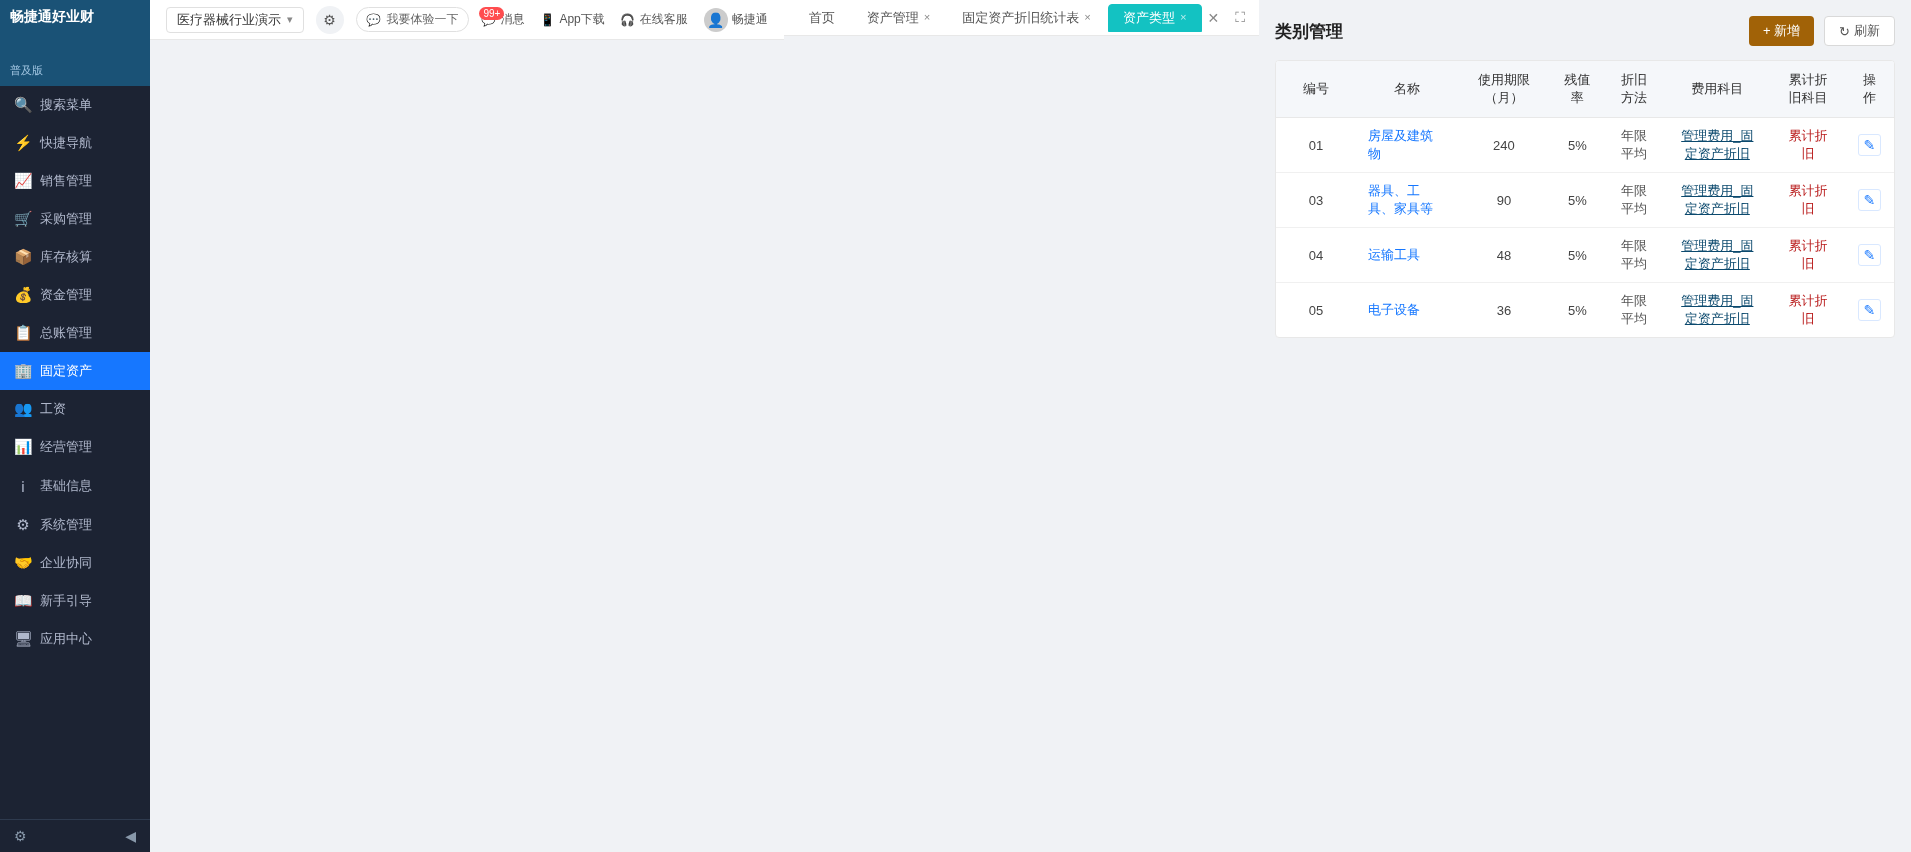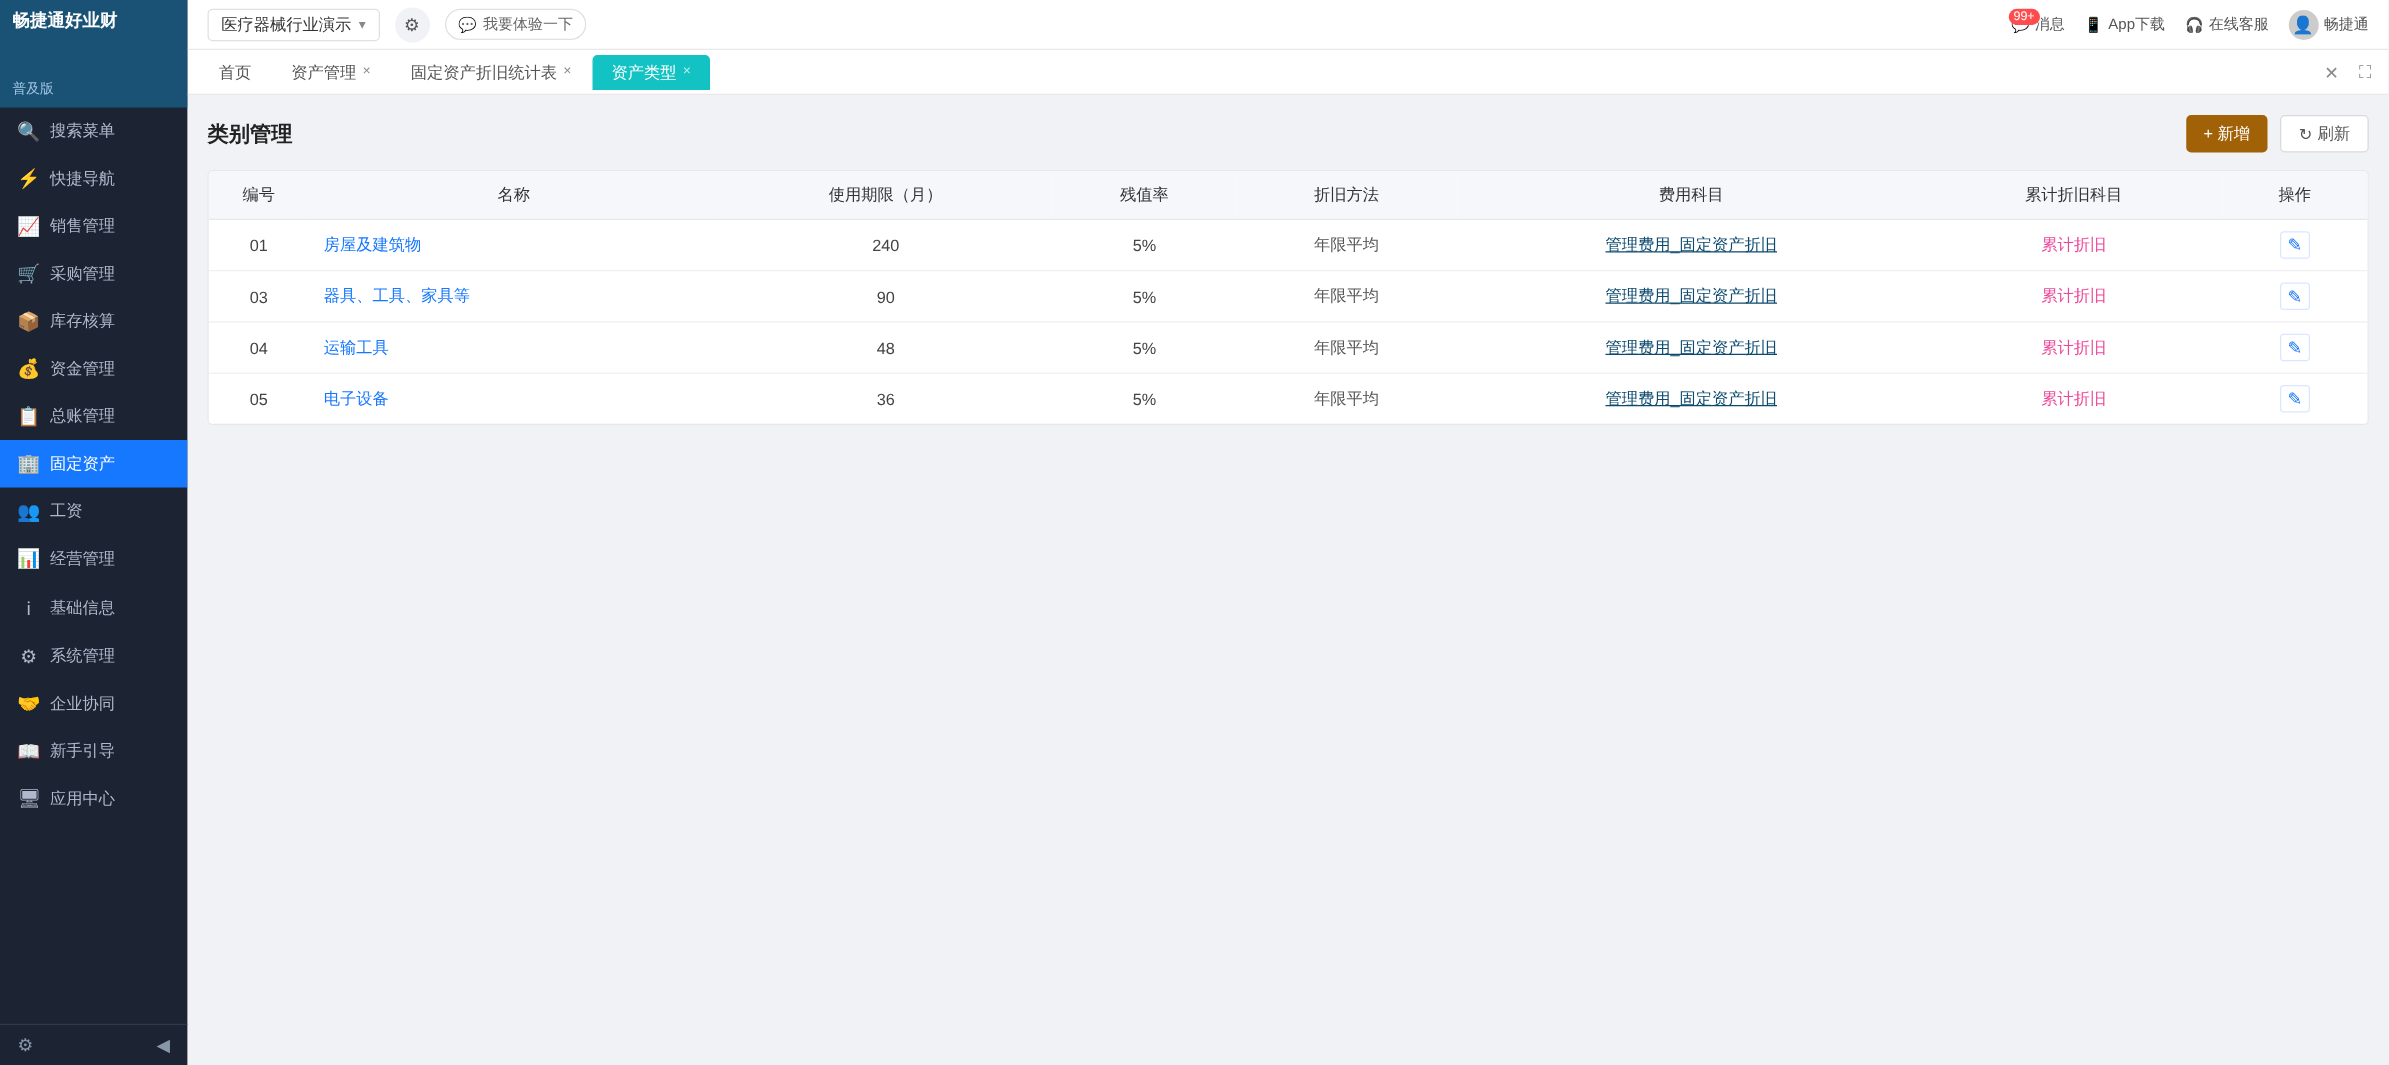--- a/index.html
+++ b/index.html
@@ -67,21 +67,21 @@
       justify-content: space-between;
       padding: 8px 14px;
       border-top: 1px solid #2e3a4e;
     }
     .sidebar-footer .icon { font-size: 14px; color: #8898aa; cursor: pointer; }
 
     
     .main {
       flex: 1;
       display: flex;
-      flex-direction: column;
+      flex-direction: row;
       overflow: hidden;
     }
 
     
     .topbar {
       background: #fff;
       height: 40px;
       display: flex;
       align-items: center;
       padding: 0 16px;
@@ -240,21 +240,21 @@
     tbody tr:last-child { border-bottom: none; }
     tbody td {
       padding: 9px 12px;
       font-size: 13px;
       color: #444;
       text-align: center;
     }
     tbody td:nth-child(2) { text-align: left; color: #1677ff; }
     tbody td:nth-child(5) { color: #555; }
     tbody td:nth-child(6) { color: #0c4a6e; text-decoration: underline; }
-    tbody td:nth-child(7) { color: #ec4899; }
+    tbody td:nth-child(7) { color: #b91c1c; }
     .edit-icon {
       color: #1677ff;
       cursor: pointer;
       font-size: 14px;
       border: 1px solid #d9e8ff;
       border-radius: 3px;
       padding: 2px 5px;
       display: inline-block;
     }
   </style>

